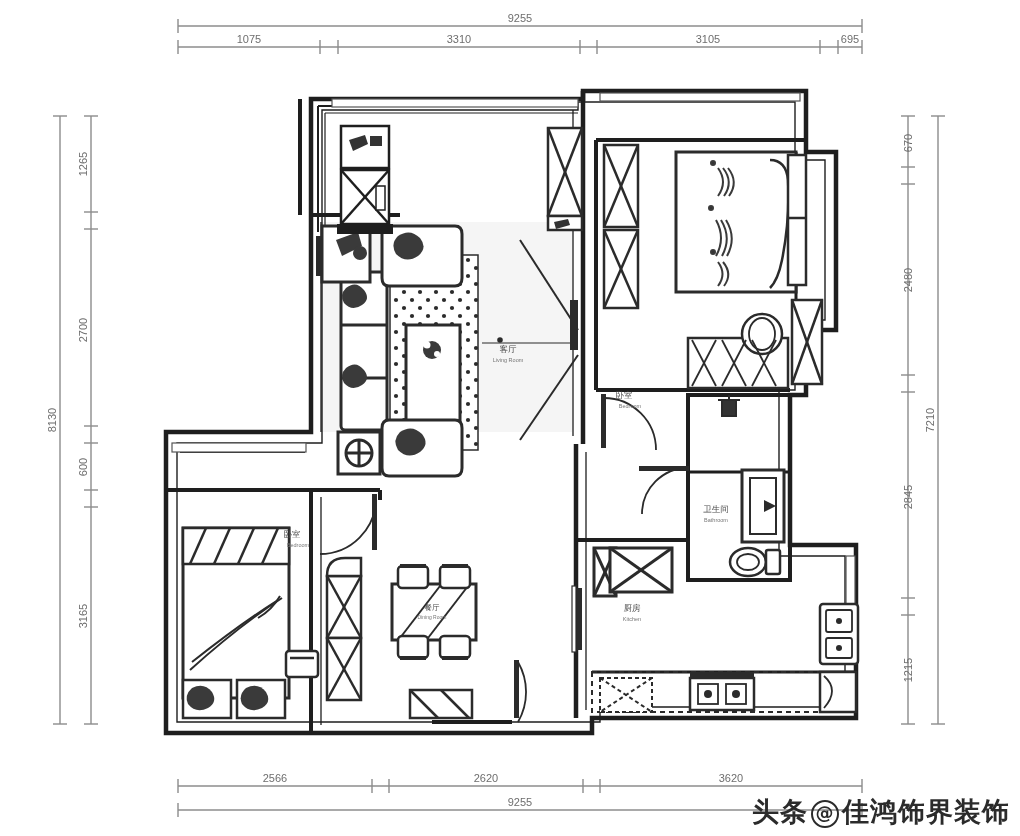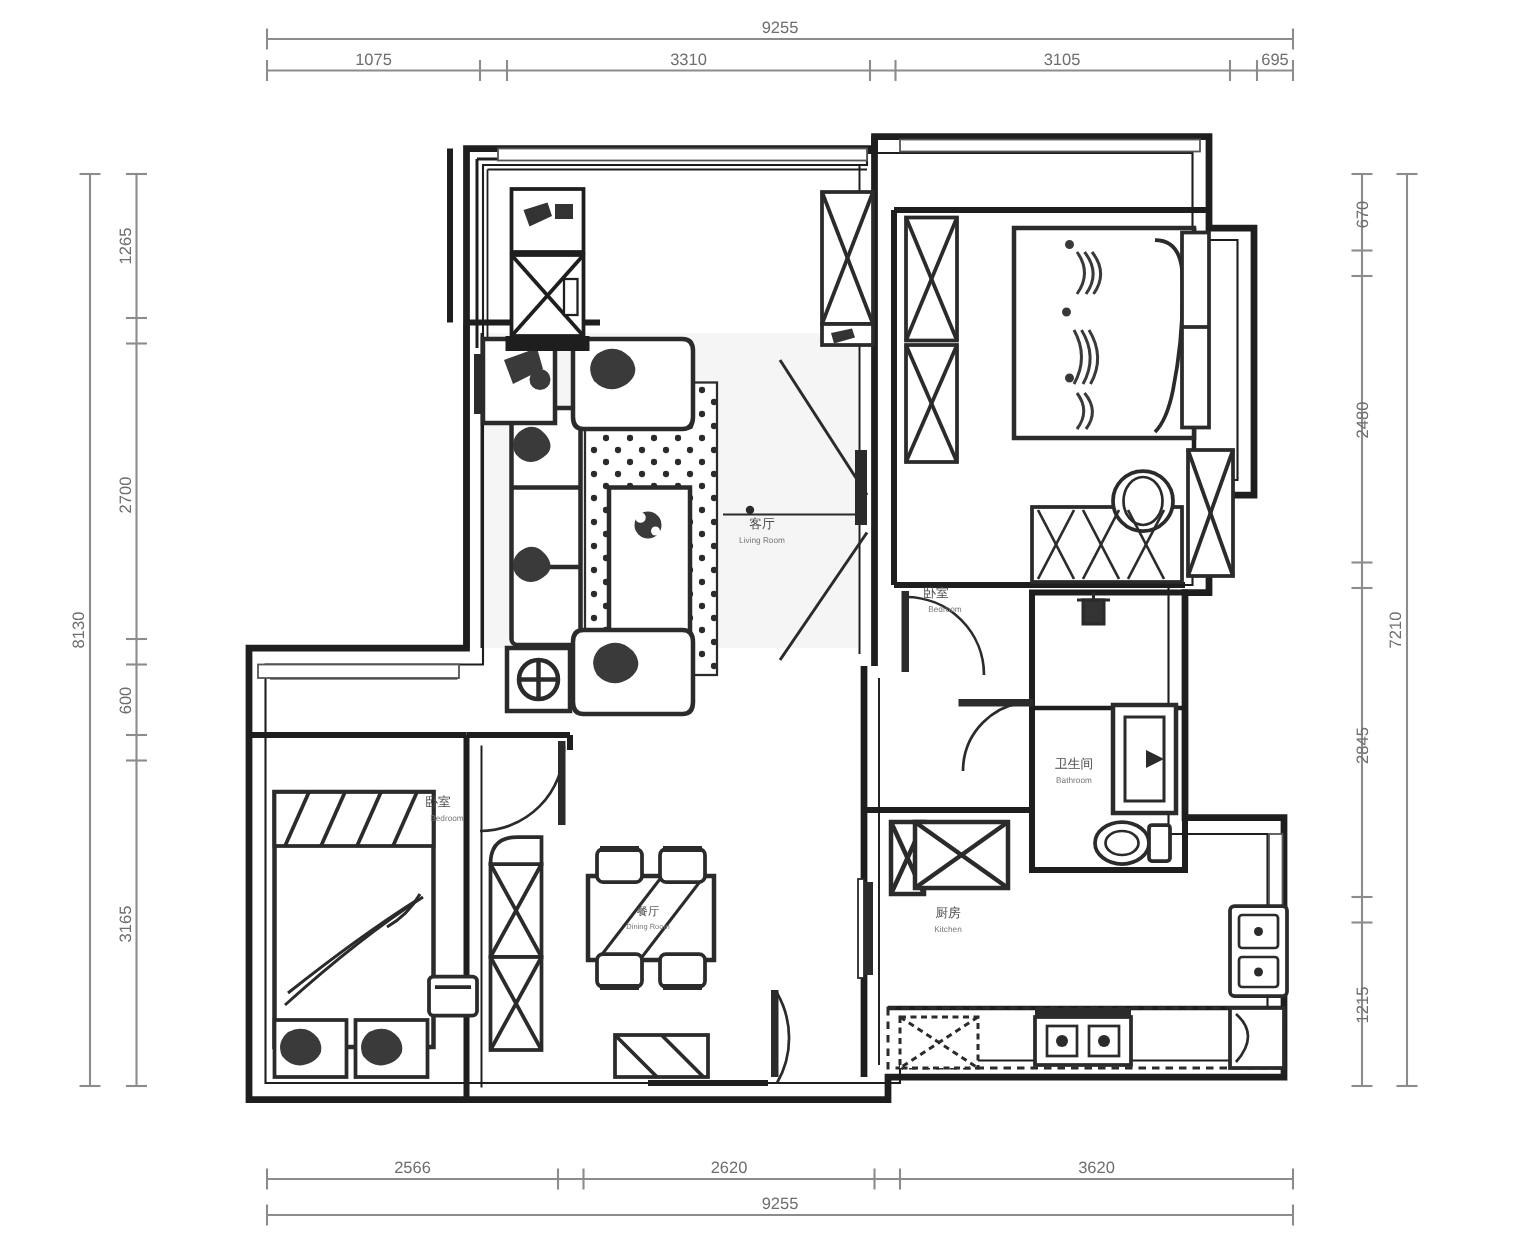--- a/index.html
+++ b/index.html
@@ -518,14 +518,17 @@
 
       <text x="632" y="611" font-size="8.5" fill="#4a4a4a">厨房</text>
       <text x="632" y="621" font-size="5.5" fill="#777">Kitchen</text>
 
       <text x="432" y="610" font-size="7.5" fill="#4a4a4a">餐厅</text>
       <text x="432" y="619" font-size="5" fill="#777">Dining Room</text>
     </g>
 
   </svg>
 
+  <div class="watermark">
+    <span>头条</span><span class="wm-at">@</span><span>佳鸿饰界装饰</span>
+  </div>
 
 </div>
 
 </body></html>

